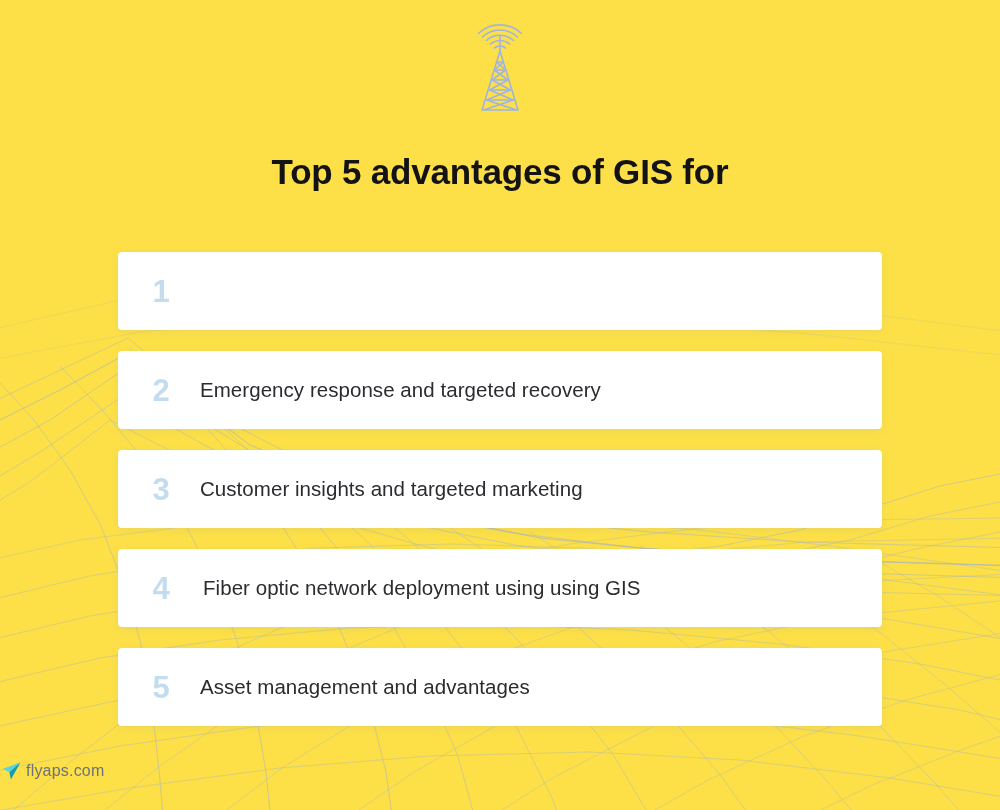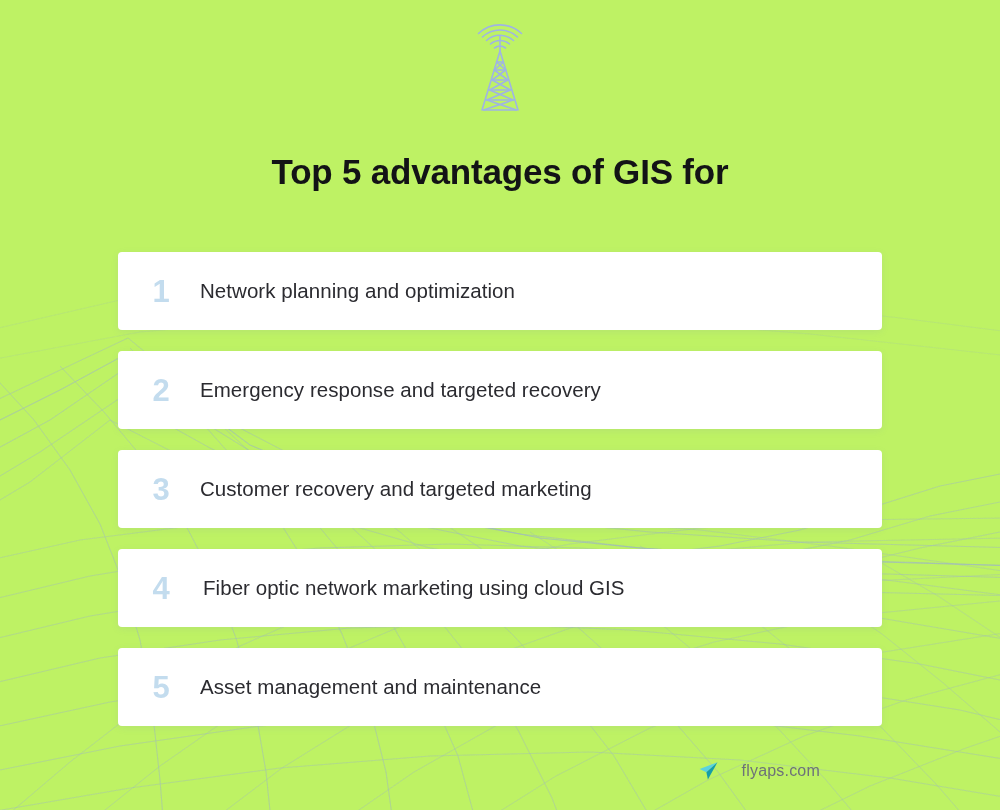--- a/index.html
+++ b/index.html
@@ -10,21 +10,21 @@
     width: 1000px;
     height: 810px;
     background: #eef4fd;
     font-family: "Liberation Sans", sans-serif;
     overflow: hidden;
   }
   #poster {
     position: relative;
     width: 1000px;
     height: 810px;
-    background: #bef264;
+    background: #fde047;
     overflow: hidden;
   }
   #bg-mesh {
     position: absolute;
     left: 0; top: 0;
     width: 1000px;
     height: 810px;
     pointer-events: none;
   }
   #content {
@@ -95,22 +95,22 @@
   .card.indented .card-text { padding-left: 3px; }
 
   
   .footer {
     position: absolute;
     left: 0;
     top: 760px;
     width: 820px;
     display: flex;
     align-items: center;
-    justify-content: flex-end;
-    gap: 23px;
+    justify-content: flex-start;
+    gap: 4px;
   }
   .footer-logo { display: block; }
   .footer-text {
     font-size: 16px;
     color: #6d7279;
     letter-spacing: 0.2px;
   }
 </style>
 </head>
 <body>
@@ -212,41 +212,40 @@
 
     <h1 class="title">
       <span>Top 5 advantages of GIS for</span>
       <br>
     </h1>
 
     <div class="list">
 
       <div class="card">
         <div class="card-num">1</div>
-        <div class="card-text">Network planning and optimization</div>
       </div>
 
       <div class="card">
         <div class="card-num">2</div>
         <div class="card-text">Emergency response and targeted recovery</div>
       </div>
 
       <div class="card">
         <div class="card-num">3</div>
-        <div class="card-text">Customer recovery and targeted marketing</div>
+        <div class="card-text">Customer insights and targeted marketing</div>
       </div>
 
       <div class="card indented">
         <div class="card-num">4</div>
-        <div class="card-text">Fiber optic network marketing using cloud GIS</div>
+        <div class="card-text">Fiber optic network deployment using using GIS</div>
       </div>
 
       <div class="card">
         <div class="card-num">5</div>
-        <div class="card-text">Asset management and maintenance</div>
+        <div class="card-text">Asset management and advantages</div>
       </div>
 
     </div>
 
     <div class="footer">
       <svg class="footer-logo" width="22" height="22" viewBox="0 0 22 22" aria-hidden="true">
         <path d="M20.5 2.2 L2.6 9.1 L9.4 12.2 Z" fill="#5ad2e0"></path>
         <path d="M20.5 2.2 L9.4 12.2 L10.9 19.4 Z" fill="#159ca8"></path>
       </svg>
       <span class="footer-text">flyaps.com</span>

